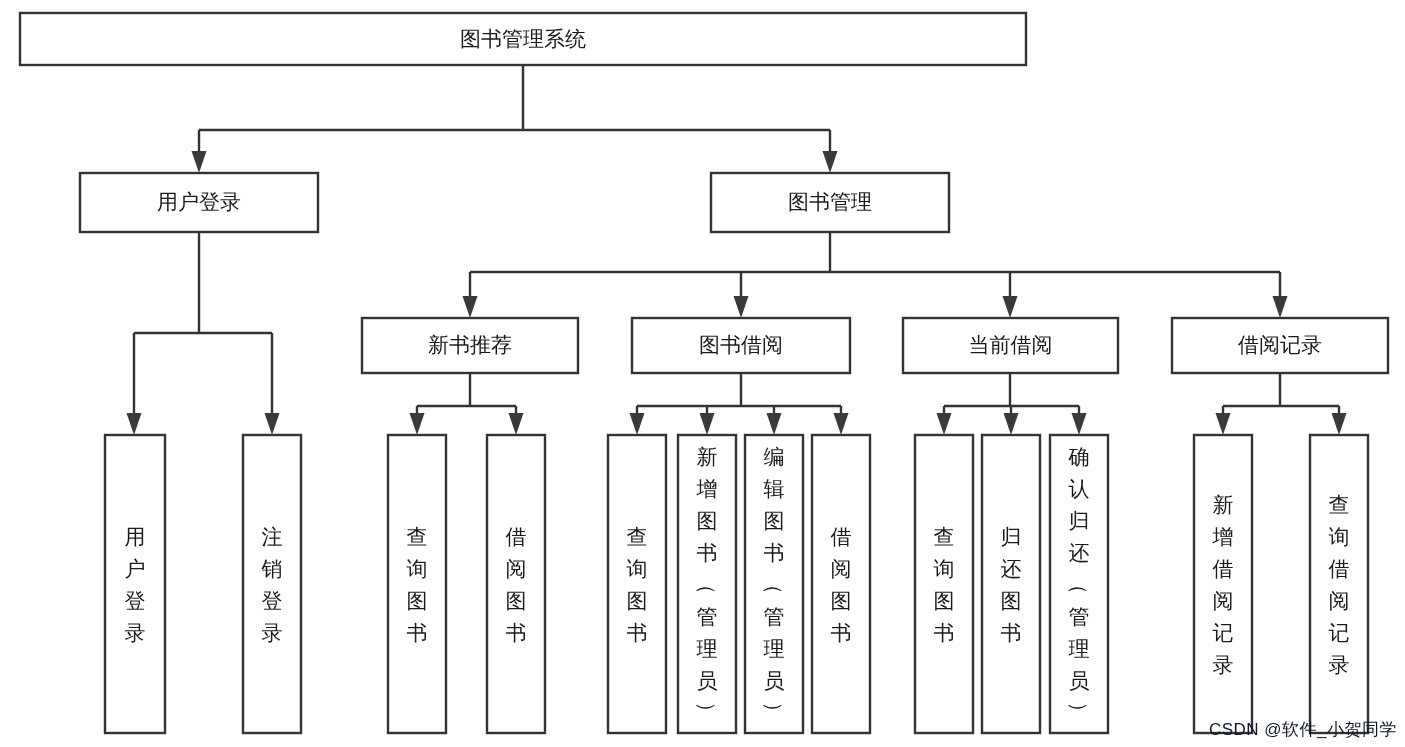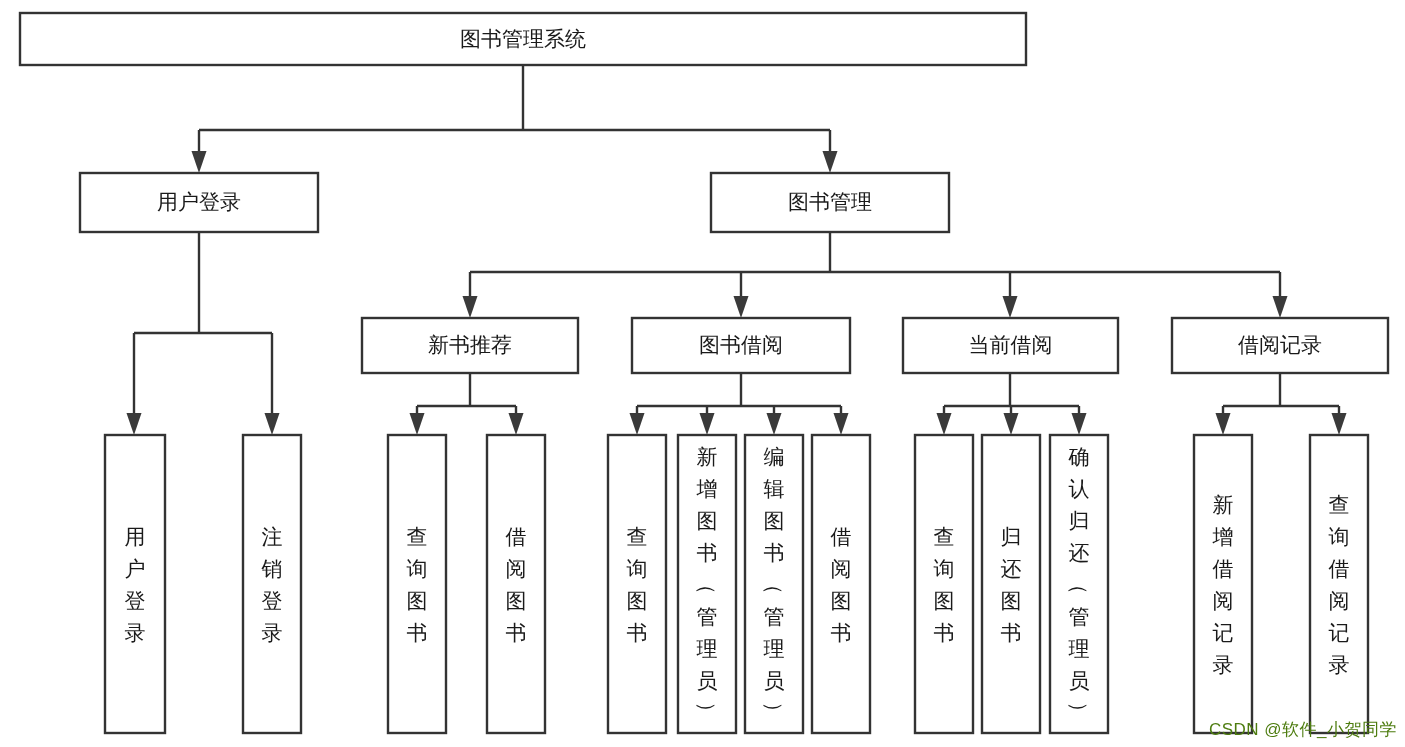--- a/index.html
+++ b/index.html
@@ -50,21 +50,21 @@
     fill: #1a1a1a;
     text-anchor: middle;
     dominant-baseline: middle;
   }
   .watermark-text {
     position: absolute;
     right: 8px;
     bottom: 6px;
     font-family: "Liberation Sans", "DejaVu Sans", sans-serif;
     font-size: 17px;
-    color: #4d7c0f;
+    color: #0f172a;
     white-space: nowrap;
     user-select: none;
     letter-spacing: 0.5px;
   }
 </style>
 </head>
 <body>
 
 <div id="diagram-root">
   <svg id="tree-svg" viewBox="0 0 1405 747">

